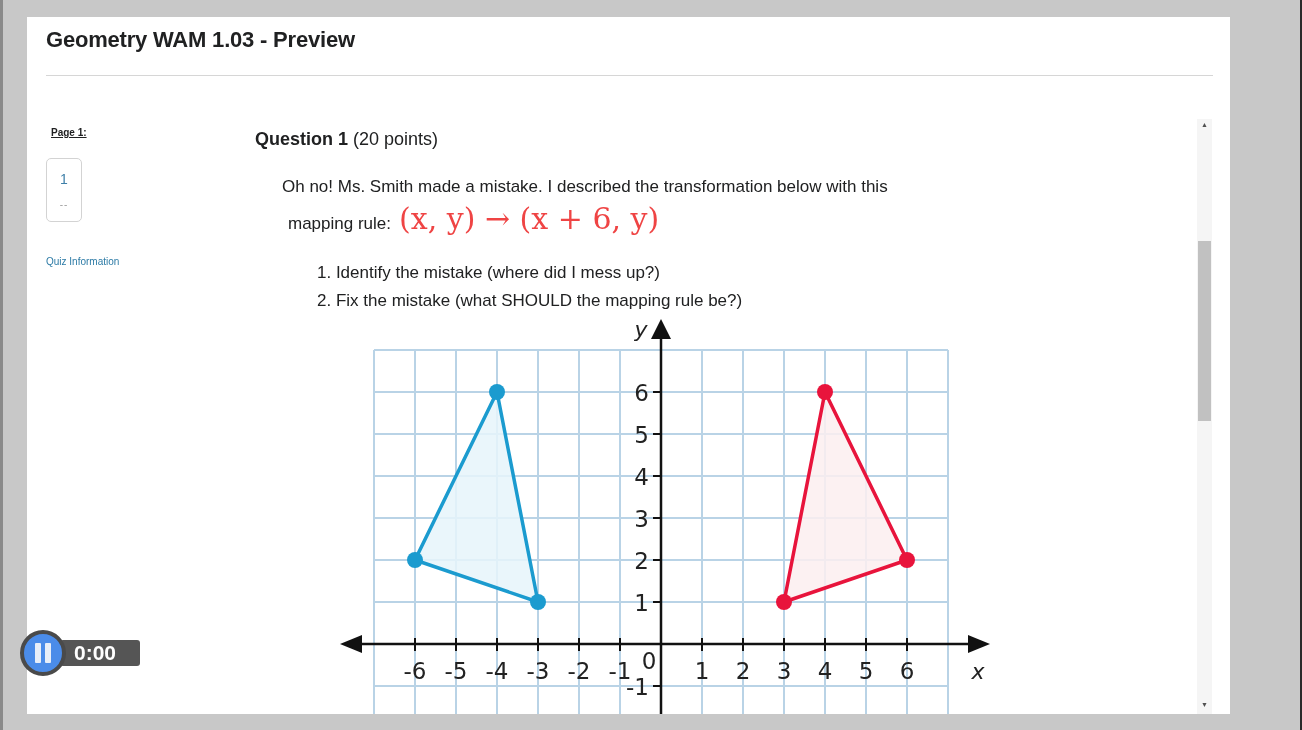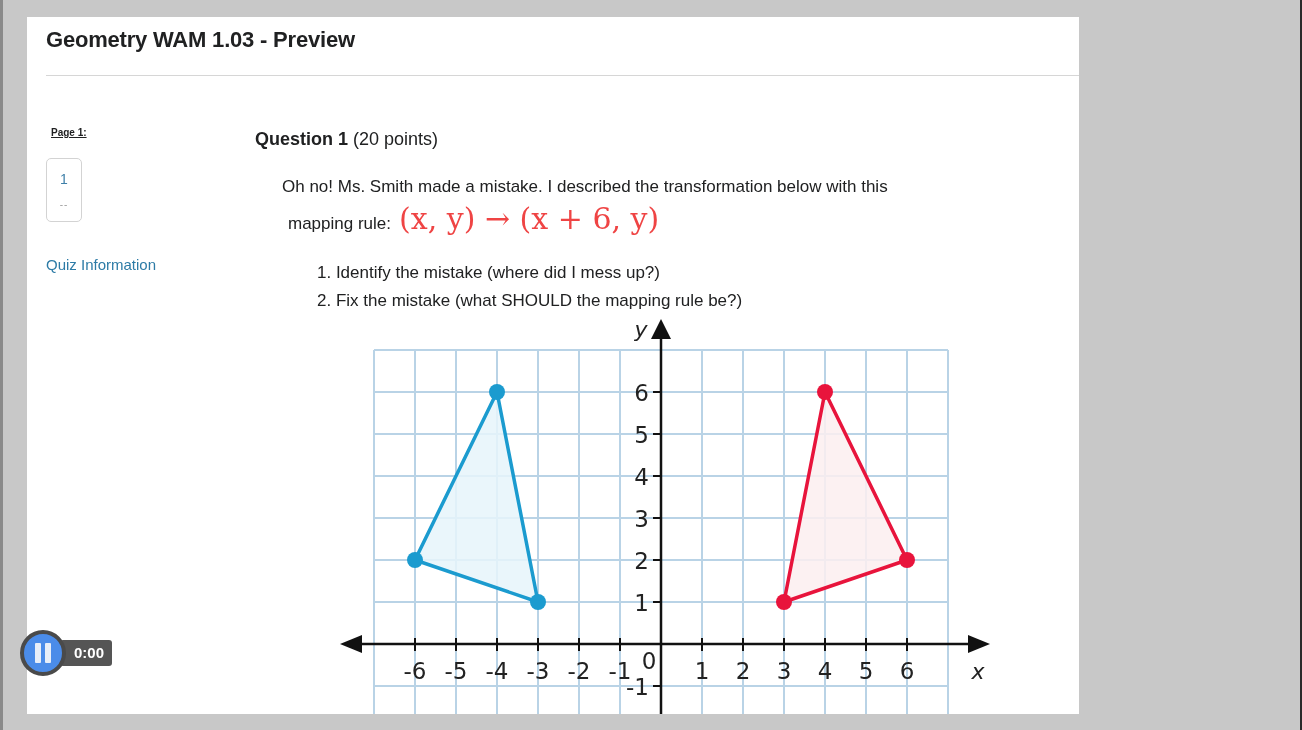--- a/index.html
+++ b/index.html
@@ -4,41 +4,41 @@
   <style>
     * { box-sizing: border-box; margin: 0; padding: 0; }
     html, body {
       width: 1302px; height: 730px; overflow: hidden;
       background: #c8c8c8;
       font-family: "Liberation Sans", "DejaVu Sans", sans-serif;
     }
     .left-edge { position: absolute; left: 0; top: 0; width: 3px; height: 730px; background: #8a8a8a; }
     .right-edge { position: absolute; right: 0; top: 0; width: 2px; height: 730px; background: #2a2a2a; }
     .panel {
-      position: absolute; left: 27px; top: 17px; width: 1052px; height: 697px;
+      position: absolute; left: 27px; top: 17px; width: 1203px; height: 697px;
       background: #ffffff; overflow: hidden;
     }
     .title {
       position: absolute; left: 19px; top: 10px;
       font-size: 22px; font-weight: bold; color: #202122; letter-spacing: -0.2px;
     }
     .title-sep {
       position: absolute; left: 19px; top: 58px; width: 1167px; height: 1px; background: #d6d6d6;
     }
     .page-label {
       position: absolute; left: 24px; top: 110px; font-size: 10px; font-weight: bold; color: #202122; text-decoration: underline;
     }
     .page-tile {
       position: absolute; left: 19px; top: 141px; width: 36px; height: 64px;
       border: 1px solid #d3d3d3; border-radius: 5px; background: #fff; cursor: pointer;
     }
     .page-tile .num { position: absolute; top: 12px; width: 100%; text-align: center; font-size: 14px; color: #3e7fa8; }
     .page-tile .dash { position: absolute; top: 40px; width: 100%; text-align: center; font-size: 10px; color: #a0a0a0; letter-spacing: 1px; }
     .quiz-info {
-      position: absolute; left: 19px; top: 239px; font-size: 15px; color: #2d7ba6; cursor: pointer;
+      position: absolute; left: 19px; top: 239px; font-size: 10px; color: #2d7ba6; cursor: pointer;
     }
     .q-header {
       position: absolute; left: 228px; top: 112px; font-size: 18px; color: #202122;
     }
     .q-header b { font-weight: bold; }
     .q-text {
       position: absolute; left: 255px; top: 160px; font-size: 17px; color: #202122;
     }
     .q-text2 {
       position: absolute; left: 261px; top: 184px; font-size: 17px; color: #202122;
@@ -66,22 +66,22 @@
     .scroll-down { top: 684px; }
     .timer {
       position: absolute; left: 20px; top: 630px; height: 46px; display: flex; align-items: center;
     }
     .timer-btn {
       width: 46px; height: 46px; border-radius: 50%; background: #4b8ce9; border: 4px solid #4a4a4a;
       display: flex; align-items: center; justify-content: center; gap: 4px; cursor: pointer; position: relative; z-index: 2;
     }
     .timer-btn span { display: block; width: 6px; height: 20px; background: #e8eef8; border-radius: 1px; }
     .timer-label {
-      margin-left: -6px; background: #555; color: #fff; font-size: 15px; font-weight: bold;
-      padding: 3px 8px 3px 14px; border-radius: 3px; height: 26px; line-height: 20px;
+      margin-left: -6px; background: #555; color: #fff; font-size: 21px; font-weight: bold;
+      padding: 3px 24px 3px 14px; border-radius: 3px; height: 26px; line-height: 20px;
     }
   </style>
 </head>
 <body>
 
 <div class="left-edge"></div>
 <div class="right-edge"></div>
 
 <div class="panel">
   <div class="title">Geometry WAM 1.03 - Preview</div>

